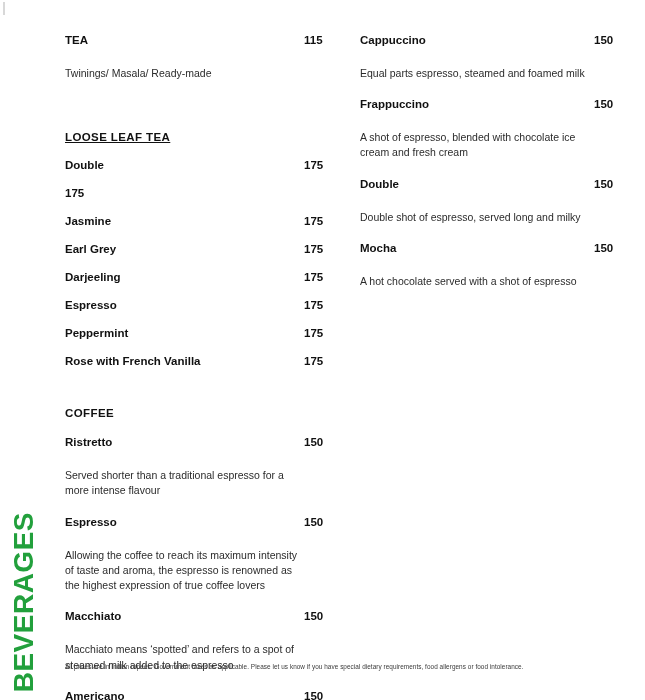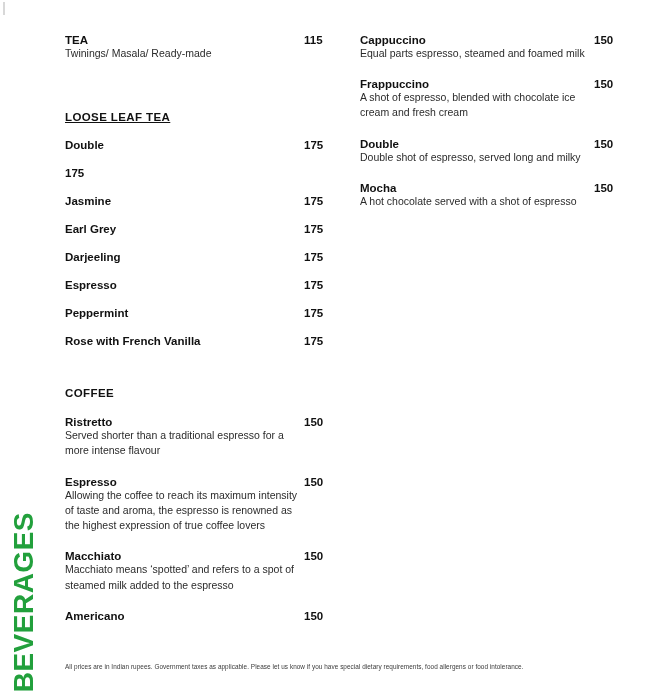--- a/index.html
+++ b/index.html
@@ -99,21 +99,21 @@
     width: 34px;
     text-align: left;
   }
   .col-left .item-price  { width: 36px; }
   .col-right .item-price { width: 34px; }
 
   .item-desc {
     font-size: 10.5px;
     line-height: 1.45;
     color: #2b2b2b;
-    margin-top: 0;
+    margin-top: 20px;
     padding-right: 40px;
   }
 
   
   .item.compact { margin-top: 16px; }
 
   
   .footer-note {
     position: absolute;
     left: 65px;

